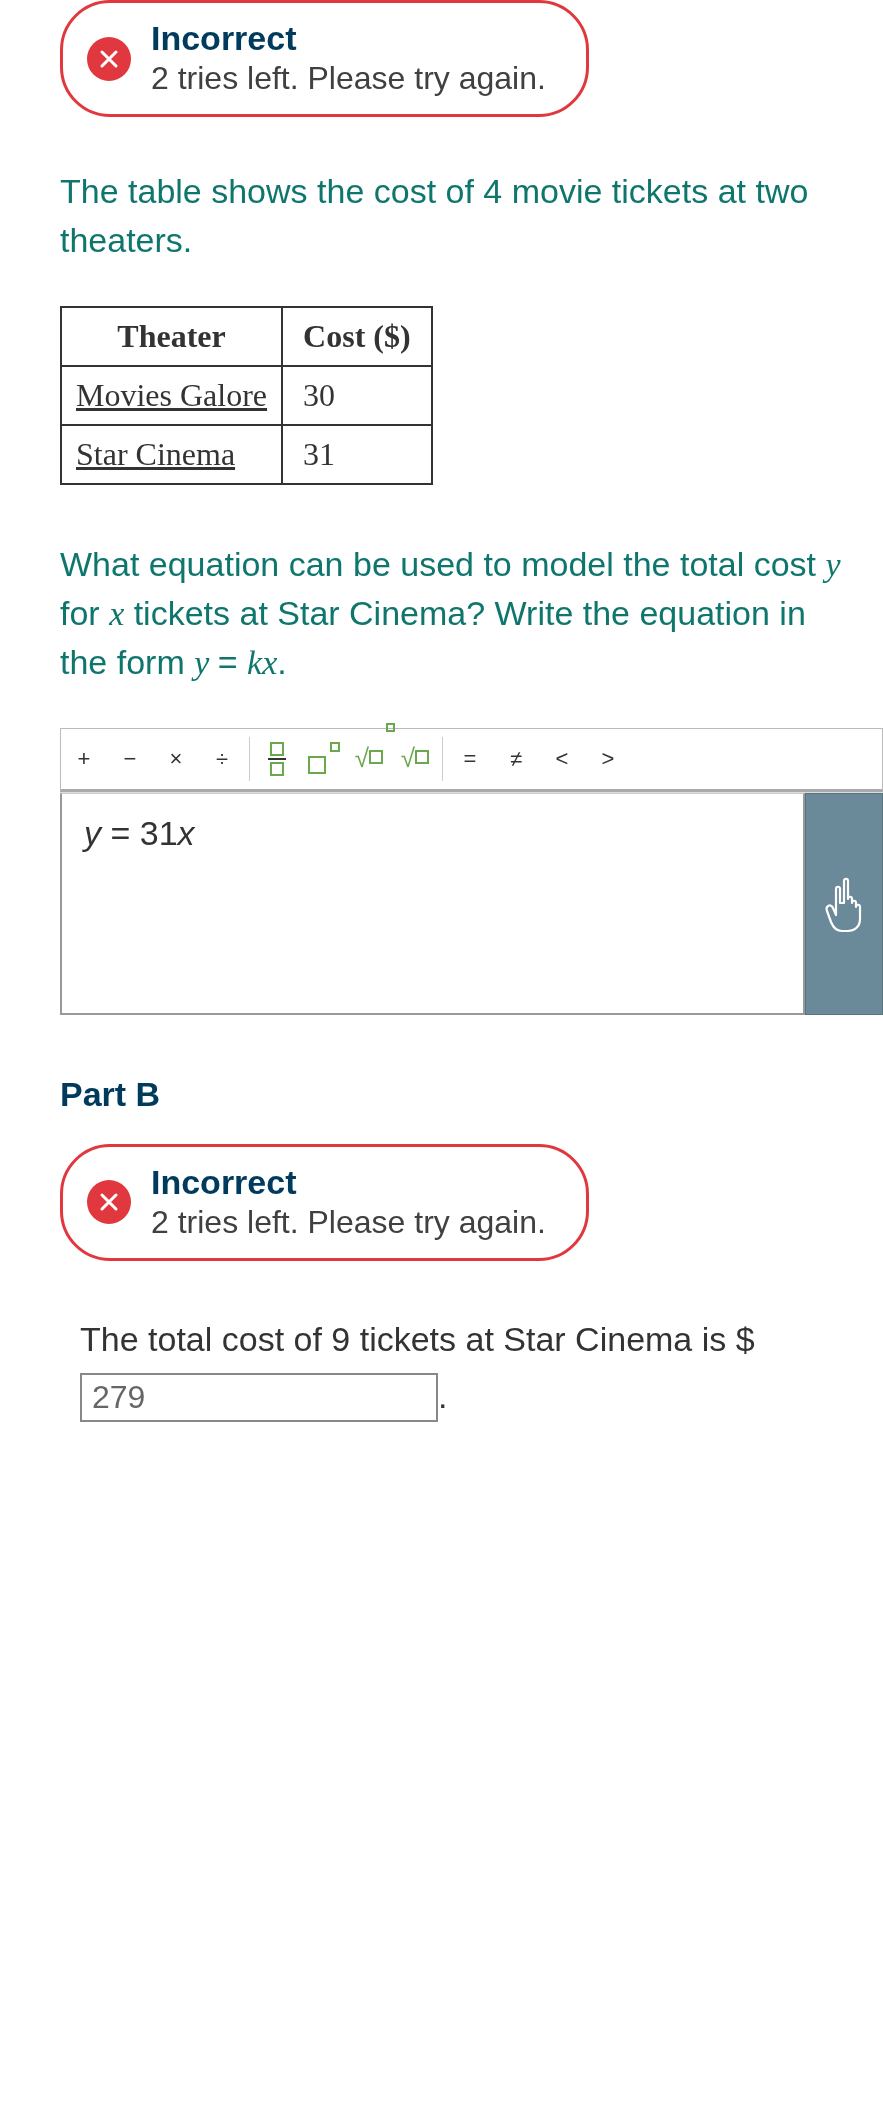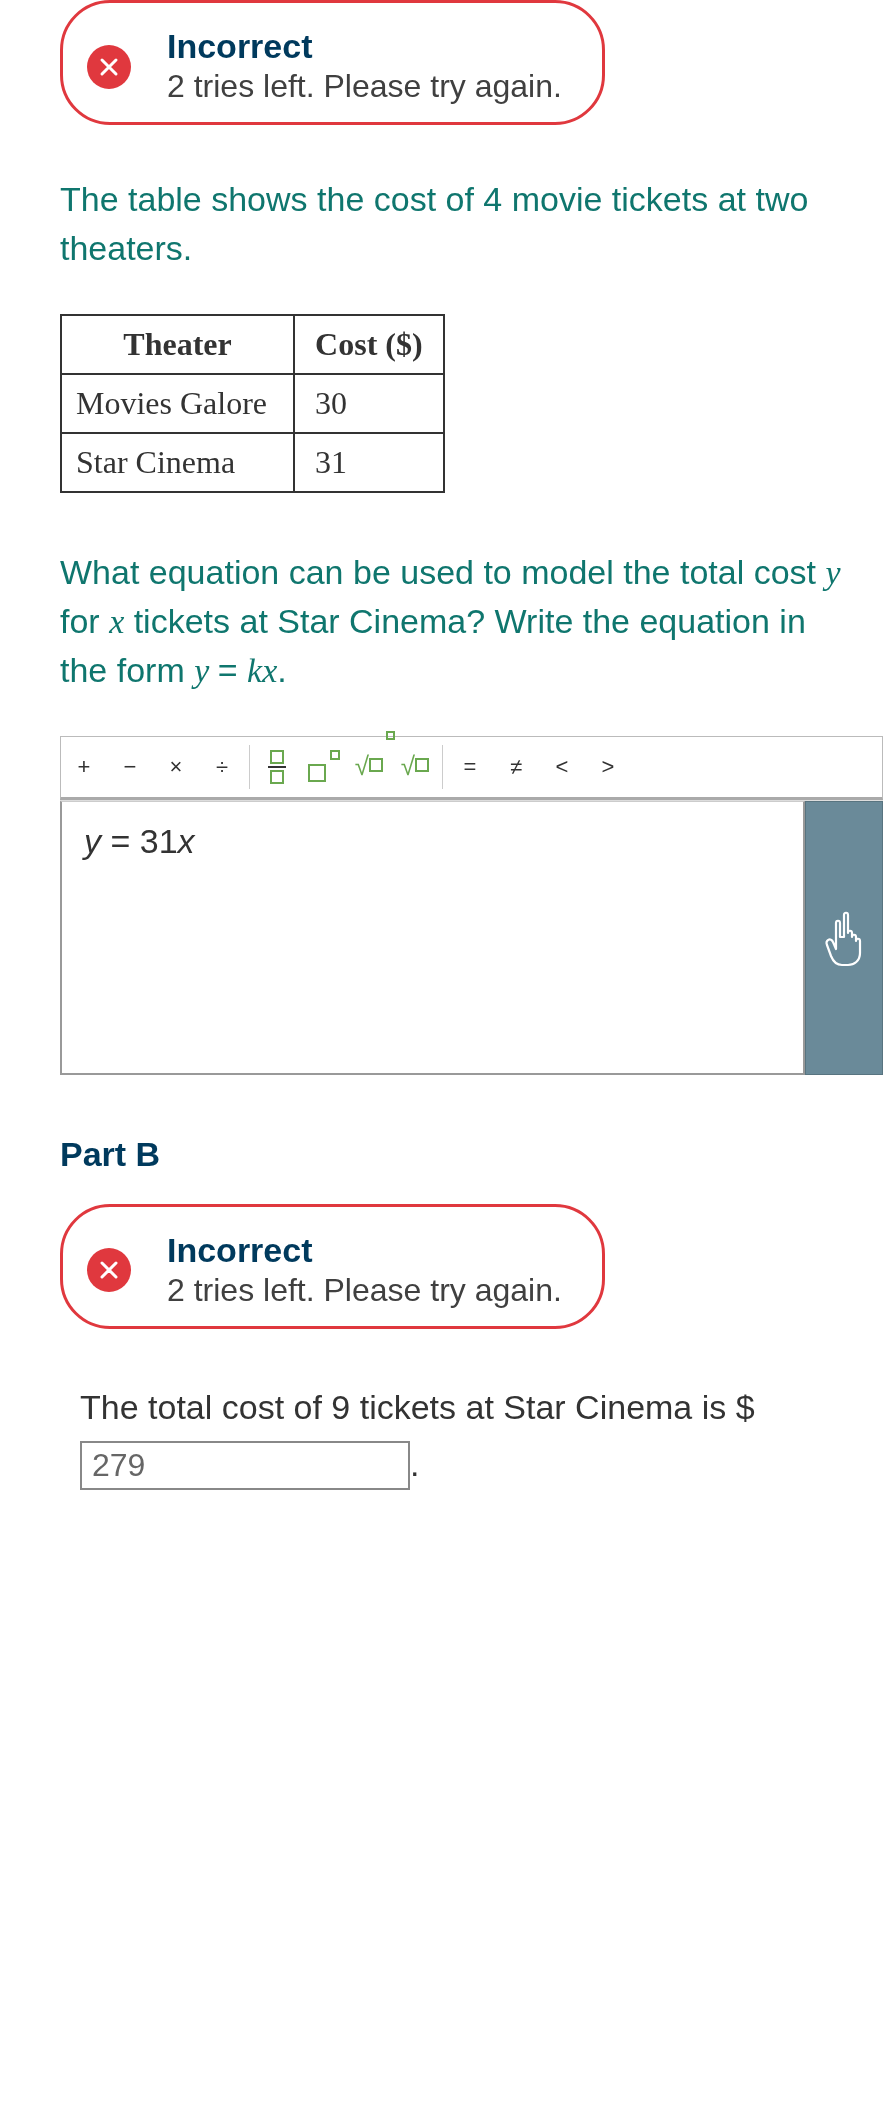--- a/index.html
+++ b/index.html
@@ -13,24 +13,24 @@
       color: #003a5d;
       font-weight: 700;
       font-size: 34px;
       margin: 0 0 30px 60px;
     }
     .feedback-box {
       display: inline-flex;
       align-items: center;
       border: 3px solid #e0383e;
       border-radius: 50px;
-      padding: 24px 40px 16px 24px;
+      padding: 16px 40px 16px 24px;
       margin-left: 60px;
       margin-bottom: 50px;
-      gap: 36px;
+      gap: 20px;
     }
     .feedback-icon {
       width: 44px;
       height: 44px;
       border-radius: 50%;
       background: #e0383e;
       display: flex;
       align-items: center;
       justify-content: center;
       flex-shrink: 0;
@@ -61,21 +61,21 @@
       font-family: Georgia, "Times New Roman", serif;
       font-size: 32px;
     }
     .table th, .table td {
       border: 2px solid #333;
       padding: 10px 20px;
     }
     .table th {
       font-weight: 700;
     }
-    .table td.left { text-align: left; padding-left: 14px; padding-right: 26px;}
+    .table td.left { text-align: left; padding-left: 14px; padding-right: 14px; text-decoration: underline;}
     .math-toolbar {
       margin-left: 60px;
       border: 1px solid #bbb;
       border-bottom: 3px solid #aaa;
       display: flex;
       align-items: center;
       height: 64px;
       gap: 0;
       font-size: 22px;
       color: #333;
@@ -109,21 +109,21 @@
     .tb-exp .base { width: 18px; height: 18px; border: 2px solid #6aa84f; position: absolute; bottom: 0; left: 0;}
     .tb-exp .sup { width: 10px; height: 10px; border: 2px solid #6aa84f; position: absolute; top: -2px; right: -2px;}
     .tb-rad { font-size: 26px; }
     .tb-rad .box { display:inline-block; width: 14px; height: 14px; border: 2px solid #6aa84f; transform: translateY(-2px);}
     .tb-nrad { position: relative; font-size: 26px; }
     .tb-nrad .idx { display:inline-block; width: 9px; height: 9px; border: 2px solid #6aa84f; position:absolute; top:-4px; left:-6px;}
     .math-area-wrap {
       margin-left: 60px;
       display: flex;
       align-items: stretch;
-      height: 275px;
+      height: 223px;
       border-top: 1px solid #ddd;
     }
     .math-input {
       flex: 1;
       border: 2px solid #999;
       border-top: 1px solid #ccc;
       padding: 20px 22px;
       font-size: 34px;
       font-family: Arial, sans-serif;
     }
@@ -140,21 +140,21 @@
     .answer-line {
       margin: 0 40px 20px 80px;
       font-size: 34px;
       line-height: 1.7;
       color: #333;
     }
     .answer-input {
       border: 2px solid #888;
       font-size: 32px;
       padding: 4px 10px;
-      width: 330px;
+      width: 358px;
       font-family: inherit;
       color: #666;
     }
     .part-b-section { margin-top: 60px; }
   </style>
 </head>
 <body>
 
 <div>
 

